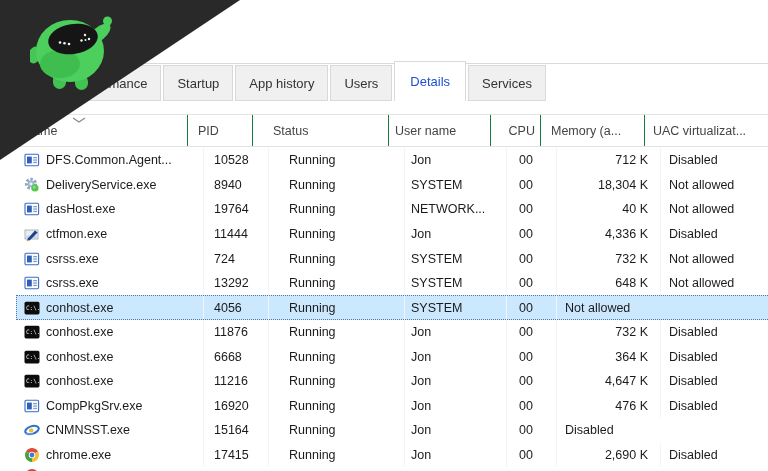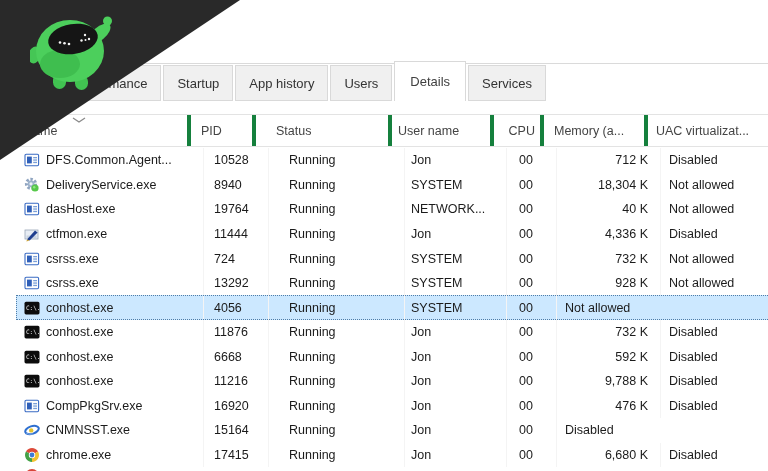--- a/index.html
+++ b/index.html
@@ -4,27 +4,27 @@
 <style>
   html,body{margin:0;padding:0;background:#fff;}
   .screen{position:relative;width:768px;height:471px;background:#fff;overflow:hidden;
     font-family:"Liberation Sans",sans-serif;}
   
   .divider{position:absolute;top:63px;left:0;width:768px;height:1px;background:#dadada;}
   
   .tabs{position:absolute;left:59px;top:61px;height:40px;display:flex;align-items:flex-end;gap:2px;z-index:2;}
   .tab{height:36px;background:#f0f0f0;border:1px solid #d9d9d9;box-sizing:border-box;
     display:flex;align-items:center;padding:0 13px;font-size:13px;color:#333;white-space:nowrap;cursor:default;}
-  .tab.selected{background:#fff;height:40px;border-bottom:none;color:#404040;padding:0 15px;position:relative;z-index:3;}
+  .tab.selected{background:#fff;height:40px;border-bottom:none;color:#1d4ed8;padding:0 15px;position:relative;z-index:3;}
   
   .thead{position:absolute;top:114px;left:0;width:768px;height:33px;box-sizing:border-box;
     border-top:1px solid #e3e3e3;border-bottom:1px solid #e3e3e3;display:flex;
     font-size:12.5px;color:#444;background:#fff;}
   .hcell{box-sizing:border-box;display:flex;align-items:center;position:relative;overflow:hidden;white-space:nowrap;}
-  .hcell + .hcell{border-left:4px solid #15803d;}
+  .hcell + .hcell{border-left:1px solid #15803d;}
   .sort-chevron{position:absolute;top:2px;left:72px;width:14px;height:6px;}
   
   .col-name{width:187px;padding-left:24px;}
   .col-pid{width:65px;padding-left:10px;}
   .col-status{width:136px;padding-left:20px;}
   .col-user{width:102px;padding-left:6px;}
   .col-cpu{width:50px;justify-content:flex-end;padding-right:5px;}
   .col-memory{width:104px;padding-left:10px;}
   .col-uac{width:124px;padding-left:8px;}
   
@@ -194,21 +194,21 @@
               <rect x="9.2" y="7.4" width="3.8" height="1.3" fill="#7a9fd8"></rect>
               <rect x="9.2" y="9.8" width="3.8" height="1.3" fill="#7a9fd8"></rect>
             </svg>
           </span>
           <span>csrss.exe</span>
         </div>
         <div class="cell col-pid">13292</div>
         <div class="cell col-status">Running</div>
         <div class="cell col-user">SYSTEM</div>
         <div class="cell col-cpu">00</div>
-        <div class="cell col-memory">928 K</div>
+        <div class="cell col-memory">648 K</div>
         <div class="cell col-uac">Not allowed</div>
       </div>
       <div class="row selected">
         <div class="cell col-name">
           <span class="icon">
             <svg viewBox="0 0 16 16">
               <rect x="0.5" y="1.8" width="15" height="12.6" rx="1.6" fill="#0c0c0c"></rect>
               <text x="2" y="9.6" font-size="6" font-family="DejaVu Sans Mono, monospace" fill="#e8e8e8">C:\.</text>
             </svg>
           </span>
@@ -244,38 +244,38 @@
               <rect x="0.5" y="1.8" width="15" height="12.6" rx="1.6" fill="#0c0c0c"></rect>
               <text x="2" y="9.6" font-size="6" font-family="DejaVu Sans Mono, monospace" fill="#e8e8e8">C:\.</text>
             </svg>
           </span>
           <span>conhost.exe</span>
         </div>
         <div class="cell col-pid">6668</div>
         <div class="cell col-status">Running</div>
         <div class="cell col-user">Jon</div>
         <div class="cell col-cpu">00</div>
-        <div class="cell col-memory">592 K</div>
+        <div class="cell col-memory">364 K</div>
         <div class="cell col-uac">Disabled</div>
       </div>
       <div class="row">
         <div class="cell col-name">
           <span class="icon">
             <svg viewBox="0 0 16 16">
               <rect x="0.5" y="1.8" width="15" height="12.6" rx="1.6" fill="#0c0c0c"></rect>
               <text x="2" y="9.6" font-size="6" font-family="DejaVu Sans Mono, monospace" fill="#e8e8e8">C:\.</text>
             </svg>
           </span>
           <span>conhost.exe</span>
         </div>
         <div class="cell col-pid">11216</div>
         <div class="cell col-status">Running</div>
         <div class="cell col-user">Jon</div>
         <div class="cell col-cpu">00</div>
-        <div class="cell col-memory">9,788 K</div>
+        <div class="cell col-memory">4,647 K</div>
         <div class="cell col-uac">Disabled</div>
       </div>
       <div class="row">
         <div class="cell col-name">
           <span class="icon">
             <svg viewBox="0 0 16 16">
               <rect x="1" y="2.2" width="13.6" height="11.6" rx="1.2" fill="#fdfdfd" stroke="#3a6bc4" stroke-width="1.1"></rect>
               <rect x="3" y="4.6" width="4.8" height="6.8" fill="#2f5fb8"></rect>
               <rect x="9.2" y="5" width="3.8" height="1.3" fill="#7a9fd8"></rect>
               <rect x="9.2" y="7.4" width="3.8" height="1.3" fill="#7a9fd8"></rect>
@@ -318,21 +318,21 @@
               <circle cx="8" cy="8" r="3.2" fill="#fff"></circle>
               <circle cx="8" cy="8" r="2.4" fill="#3e7bd6"></circle>
             </svg>
           </span>
           <span>chrome.exe</span>
         </div>
         <div class="cell col-pid">17415</div>
         <div class="cell col-status">Running</div>
         <div class="cell col-user">Jon</div>
         <div class="cell col-cpu">00</div>
-        <div class="cell col-memory">6,680 K</div>
+        <div class="cell col-memory">2,690 K</div>
         <div class="cell col-uac">Disabled</div>
       </div>
       <div class="partial">
         <span class="icon">
           <svg viewBox="0 0 16 16">
             <circle cx="8" cy="8" r="7" fill="#d8453a"></circle>
           </svg>
         </span>
       </div>
     </div>

